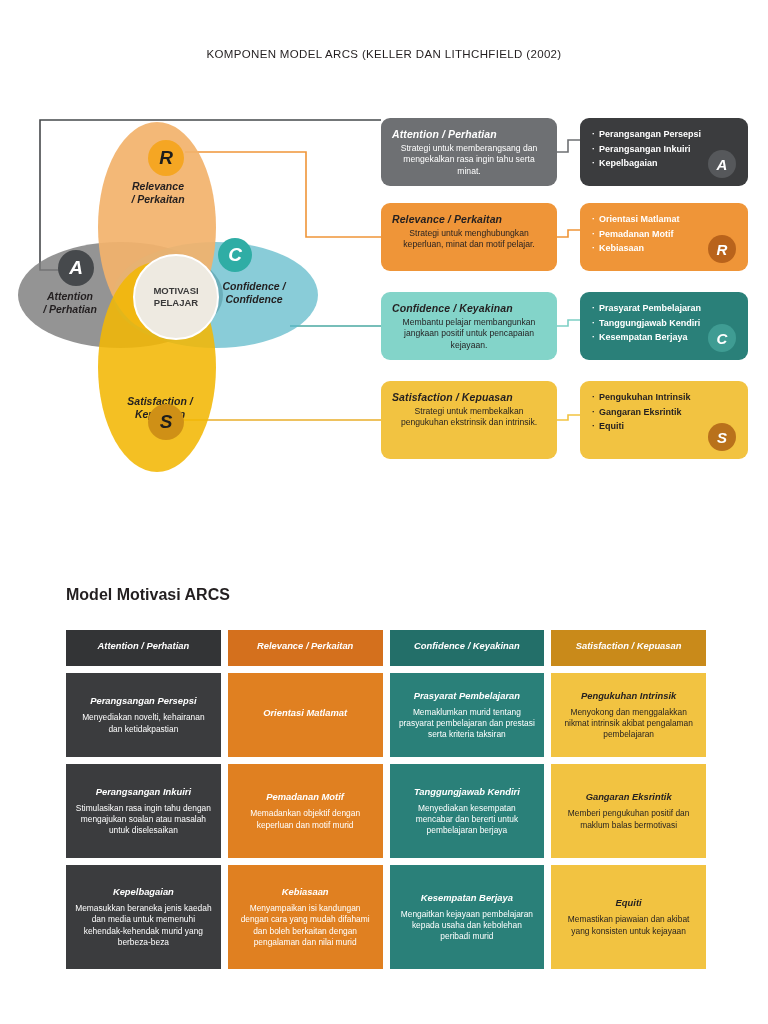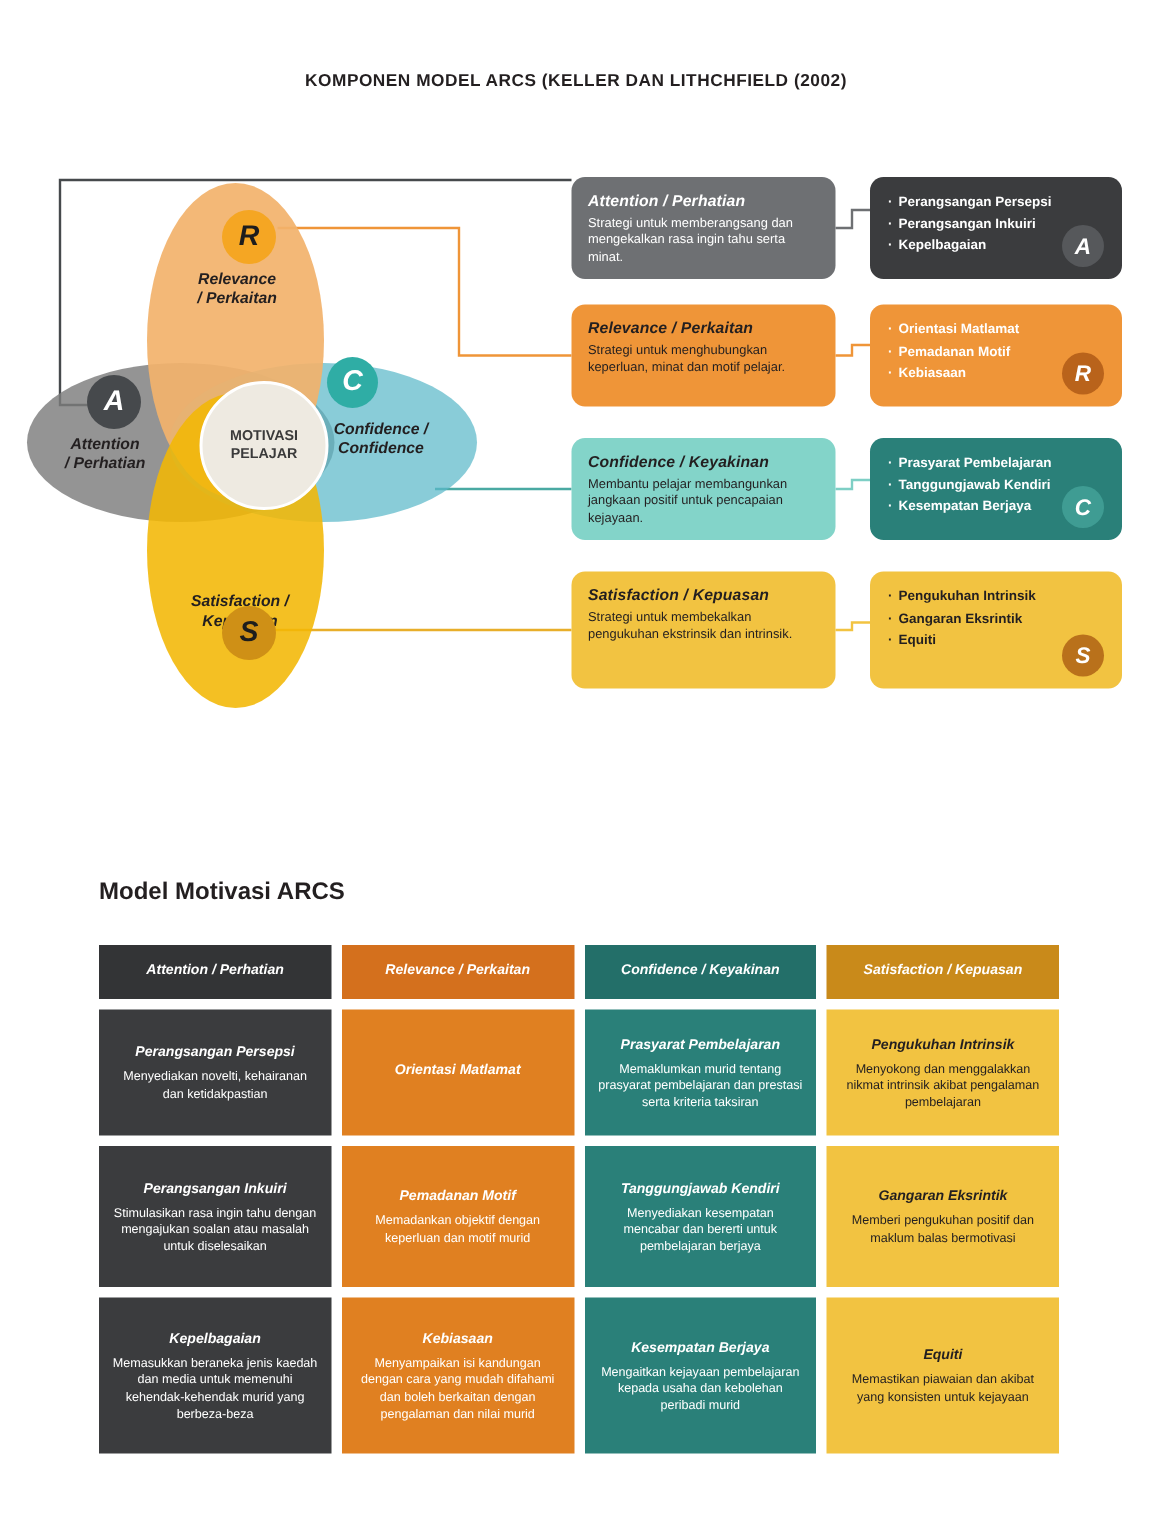--- a/index.html
+++ b/index.html
@@ -6,21 +6,21 @@
   body{
     width:768px;height:1024px;background:#ffffff;
     font-family:"Liberation Sans","DejaVu Sans",sans-serif;
     color:#333;overflow:hidden;position:relative;
   }
   .page{position:relative;width:768px;height:1024px;}
 
   
   .main-title{
     position:absolute;left:0;top:48px;width:768px;text-align:center;
-    font-size:11.5px;font-weight:bold;letter-spacing:.35px;color:#231f20;
+    font-size:11.5px;font-weight:normal;letter-spacing:.35px;color:#231f20;
   }
 
   
   .diagram{position:absolute;left:0;top:100px;width:768px;height:390px;}
 
   
   .conn{position:absolute;left:0;top:0;width:768px;height:390px;}
 
   
   .venn{position:absolute;left:18px;top:14px;width:330px;height:340px;}
@@ -49,21 +49,21 @@
   .lab-a{left:12px;top:176px;width:80px;}
   .lab-c{left:190px;top:166px;width:92px;}
   .lab-s{left:96px;top:246px;width:92px;margin-top:35px;}
 
   
   .card{
     position:absolute;left:381px;width:176px;border-radius:9px;
     padding:10px 11px 11px 11px;box-sizing:border-box;z-index:5;
   }
   .card h4{margin:0 0 3px 0;font-size:10.5px;font-style:italic;font-weight:bold;letter-spacing:.1px;}
-  .card p{margin:0;font-size:8.6px;line-height:11.4px;}
+  .card p{margin:0;font-size:8.6px;line-height:11.4px;text-align:center;}
   .card-a{top:18px;height:68px;background:#6e7073;color:#fff;}
   .card-r{top:103px;height:68px;background:#ef9538;color:#231f20;}
   .card-c{top:192px;height:68px;background:#83d4c9;color:#231f20;}
   .card-s{top:281px;height:78px;background:#f5c council;}
   .card-s{top:281px;height:78px;background:#f2c341;color:#231f20;}
   .card-a h4{color:#fff;}
   .card-c h4,.card-r h4,.card-s h4{color:#231f20;}
 
   
   .rcard{

